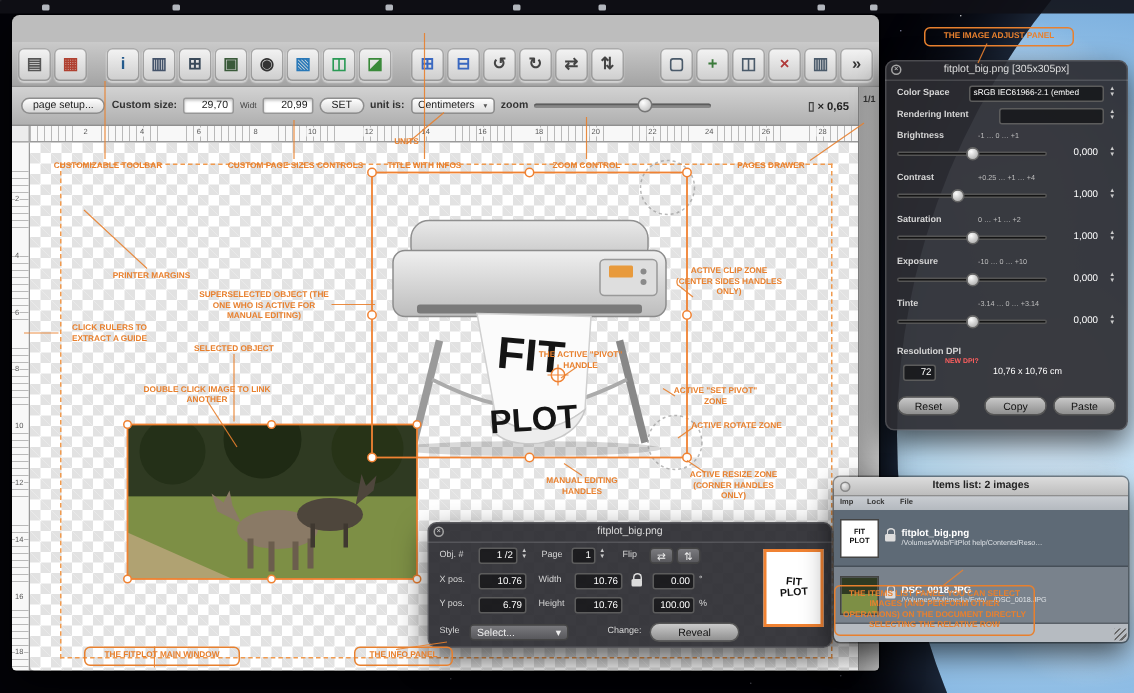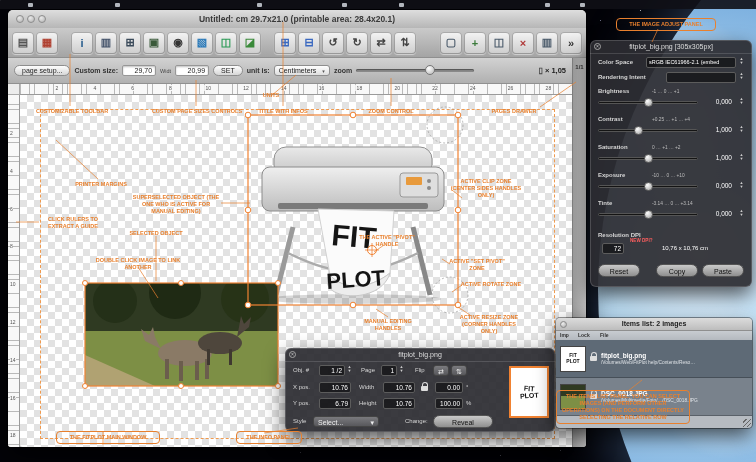--- a/index.html
+++ b/index.html
@@ -138,26 +138,20 @@
   <div class="mi" style="left:28px"></div>
   <div class="mi" style="left:115px"></div>
   <div class="mi" style="left:257px"></div>
   <div class="mi" style="left:342px"></div>
   <div class="mi" style="left:399px"></div>
   <div class="mi" style="left:545px"></div>
   <div class="mi" style="left:580px"></div>
 </div>
 
 <div class="window">
-  <div class="titlebar">
-    <div class="tl" style="left:8px"></div>
-    <div class="tl" style="left:19px"></div>
-    <div class="tl" style="left:30px"></div>
-    <div class="title-text">Untitled: cm  29.7x21.0 (printable area: 28.4x20.1)</div>
-  </div>
   <div class="toolbar1" id="tb-icons">
       <div class="tb-icon" style="color: rgb(85, 85, 85);">▤</div>
       <div class="tb-icon" style="color: rgb(176, 64, 48);">▦</div>
       <div class="tb-gap"></div>
       <div class="tb-icon" style="color: rgb(36, 90, 140);">i</div>
       <div class="tb-icon" style="color: rgb(68, 83, 106);">▥</div>
       <div class="tb-icon" style="color: rgb(58, 74, 90);">⊞</div>
       <div class="tb-icon" style="color: rgb(58, 90, 58);">▣</div>
       <div class="tb-icon" style="color: rgb(51, 51, 51);">◉</div>
       <div class="tb-icon" style="color: rgb(40, 120, 184);">▧</div>
@@ -191,21 +185,21 @@
       <span>Centimeters</span>
       <span class="dd-arrow">▾</span>
     </span>
     <span class="lbl">zoom</span>
     <span class="zoom-slider">
       <span class="zoom-knob" style="left:58%"></span>
     </span>
     <span class="zoom-readout">
       <span class="pagefit-glyph">▯</span>
       <span>×</span>
-      <span>1,05</span>
+      <span>0,65</span>
     </span>
   </div>
   <div class="drawer">
     <span>1/1</span>
   </div>
   <div class="ruler-corner"></div>
   <div class="ruler-h" id="ruler-h">
       <span class="rh-num" style="left: 37px;">2</span>
       <span class="rh-num" style="left: 74.8px;">4</span>
       <span class="rh-num" style="left: 112.6px;">6</span>

